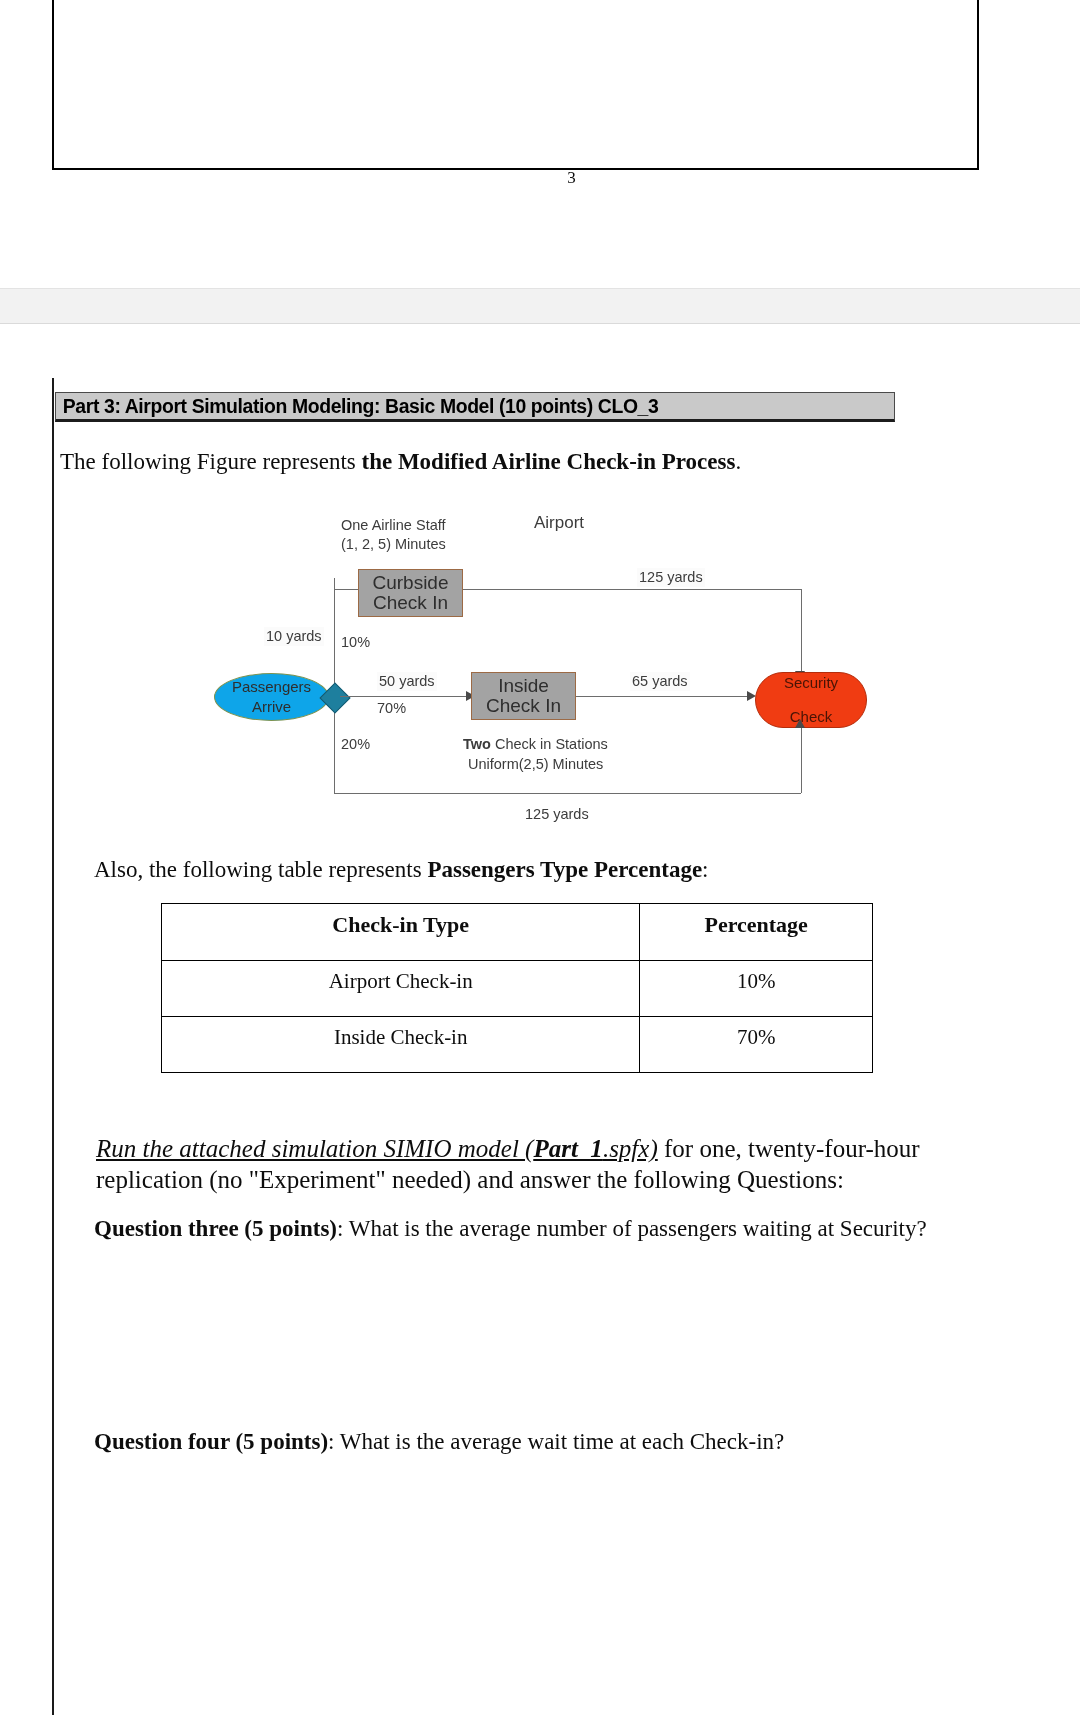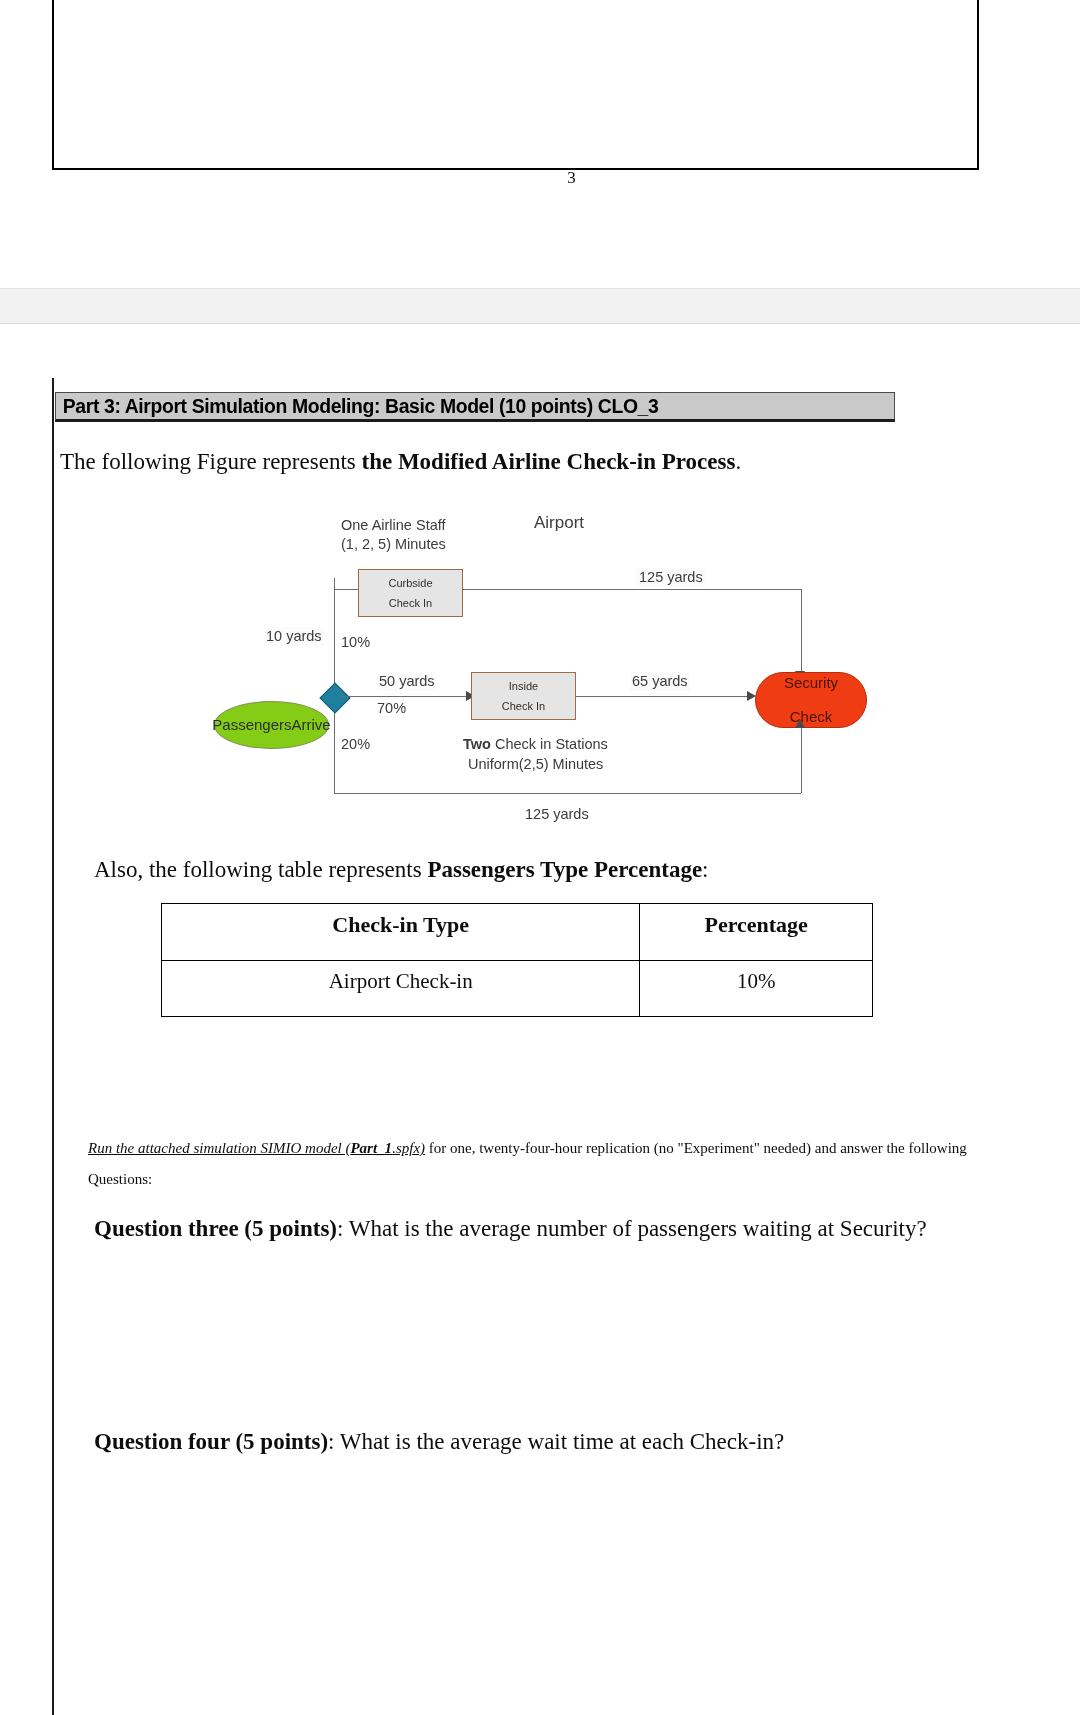--- a/index.html
+++ b/index.html
@@ -148,44 +148,44 @@
   }
   .arrow-u {
     position: absolute;
     width: 0; height: 0;
     border-left: 5.5px solid transparent;
     border-right: 5.5px solid transparent;
     border-bottom: 9px solid #4a4a4a;
   }
   .node-process {
     position: absolute;
-    background: #e5e5e5;
+    background: #a3a3a3;
     border: 1.4px solid #9c6a45;
     display: flex;
     flex-direction: column;
     align-items: center;
     justify-content: center;
-    font-size: 11px;
+    font-size: 19px;
     line-height: 20px;
     color: #2e2e2e;
     box-sizing: border-box;
   }
   .node-source {
     position: absolute;
-    background: #84cc16;
+    background: #0ea5e9;
     border: 1.4px solid #7e9350;
     border-radius: 50% / 50%;
     display: flex;
+    flex-direction: column;
     align-items: center;
     justify-content: center;
     font-size: 15px;
     line-height: 20px;
     color: #2e2e2e;
     box-sizing: border-box;
-    margin-top: 28px;
   }
   .node-sink {
     position: absolute;
     background: #f03c12;
     border: 1.4px solid #b42d0c;
     border-radius: 34px;
     display: flex;
     flex-direction: column;
     align-items: center;
     justify-content: center;
@@ -230,24 +230,24 @@
     vertical-align: top;
     padding: 8px 4px 22px 4px;
   }
   .pct-table th { font-weight: bold; font-size: 22px; }
   .pct-table .col-type { width: 484px; }
   .pct-table .col-pct  { width: 228px; }
 
   
   .run-para {
     position: absolute;
-    left: 88px;
+    left: 96px;
     top: 1133px;
     width: 885px;
-    font-size: 15px;
+    font-size: 25px;
     line-height: 31px;
     color: #0d0d0d;
   }
   .run-em {
     font-style: italic;
     text-decoration: underline;
   }
   .run-em b { font-weight: bold; font-style: italic; }
 
   .question {
@@ -353,20 +353,24 @@
     <tr>
       <th class="col-type">Check-in Type</th>
       <th class="col-pct">Percentage</th>
     </tr>
   </thead>
   <tbody>
     <tr>
       <td>Airport Check-in</td>
       <td>10%</td>
     </tr>
+    <tr>
+      <td>Inside Check-in</td>
+      <td>70%</td>
+    </tr>
   </tbody>
 </table>
 
 <div class="run-para">
   <span class="run-em"><span>Run the attached simulation SIMIO model (</span><b>Part_1</b><span>.spfx)</span></span><span> for one, twenty-four-hour replication (no "Experiment" needed) and answer the following Questions:</span>
 </div>
 
 <div class="question" id="q3">
   <b>Question three (5 points)</b><span>: What is the average number of passengers waiting at Security?</span>
 </div>

